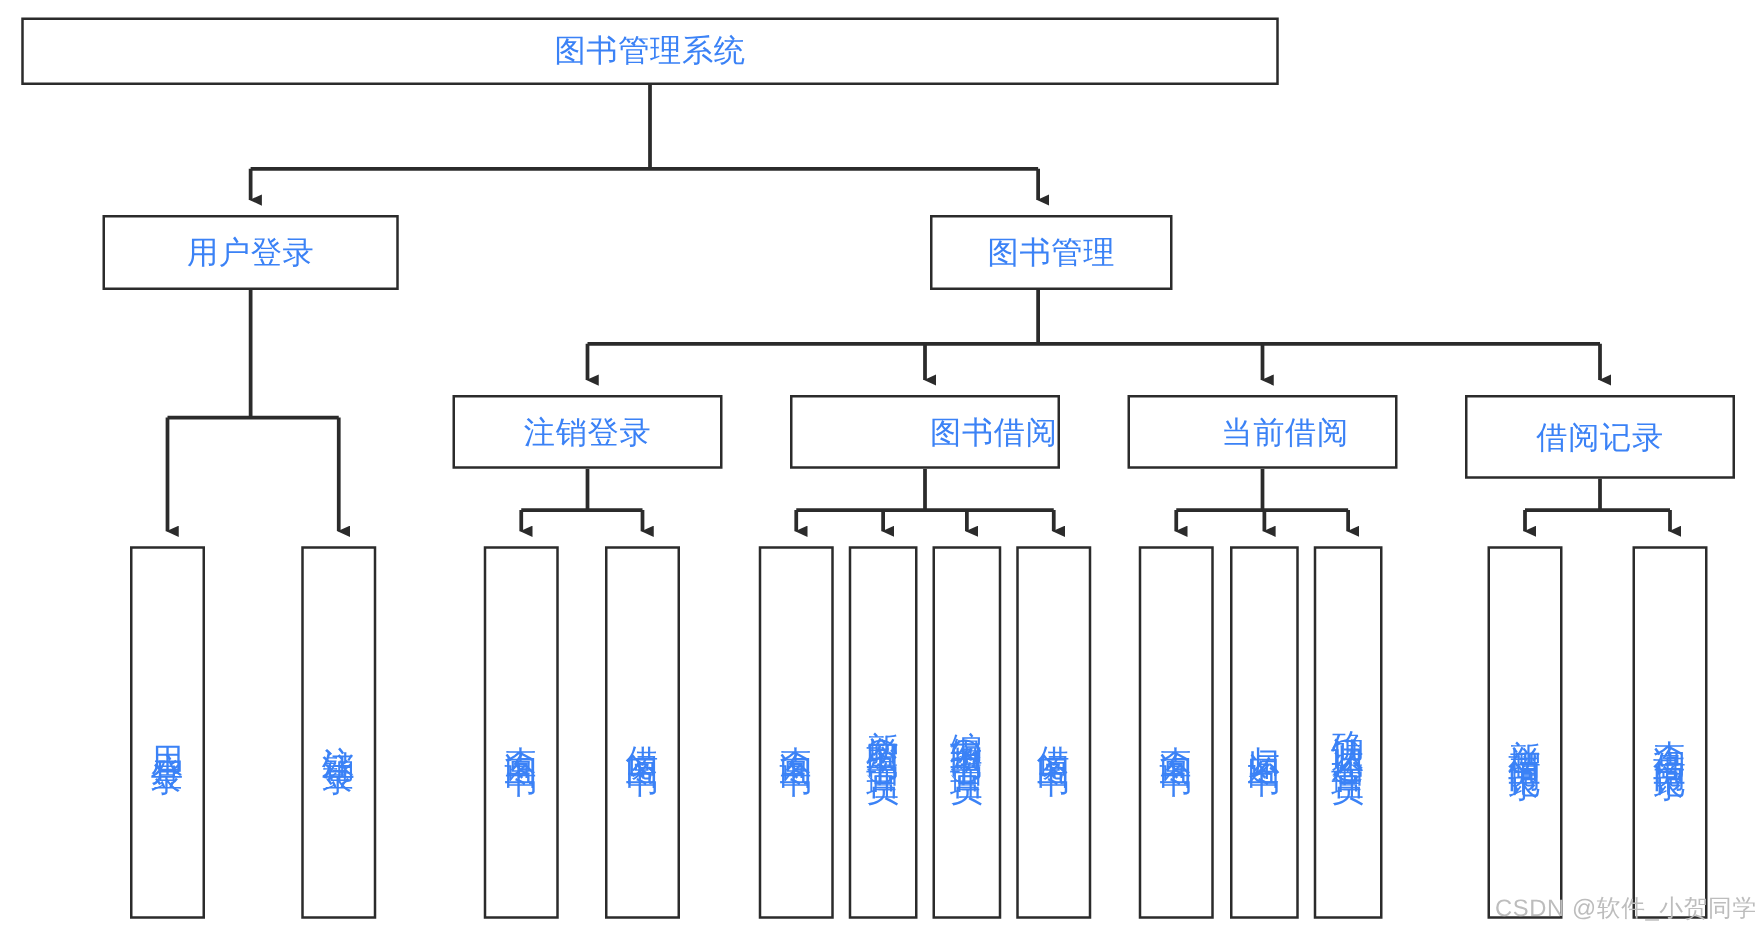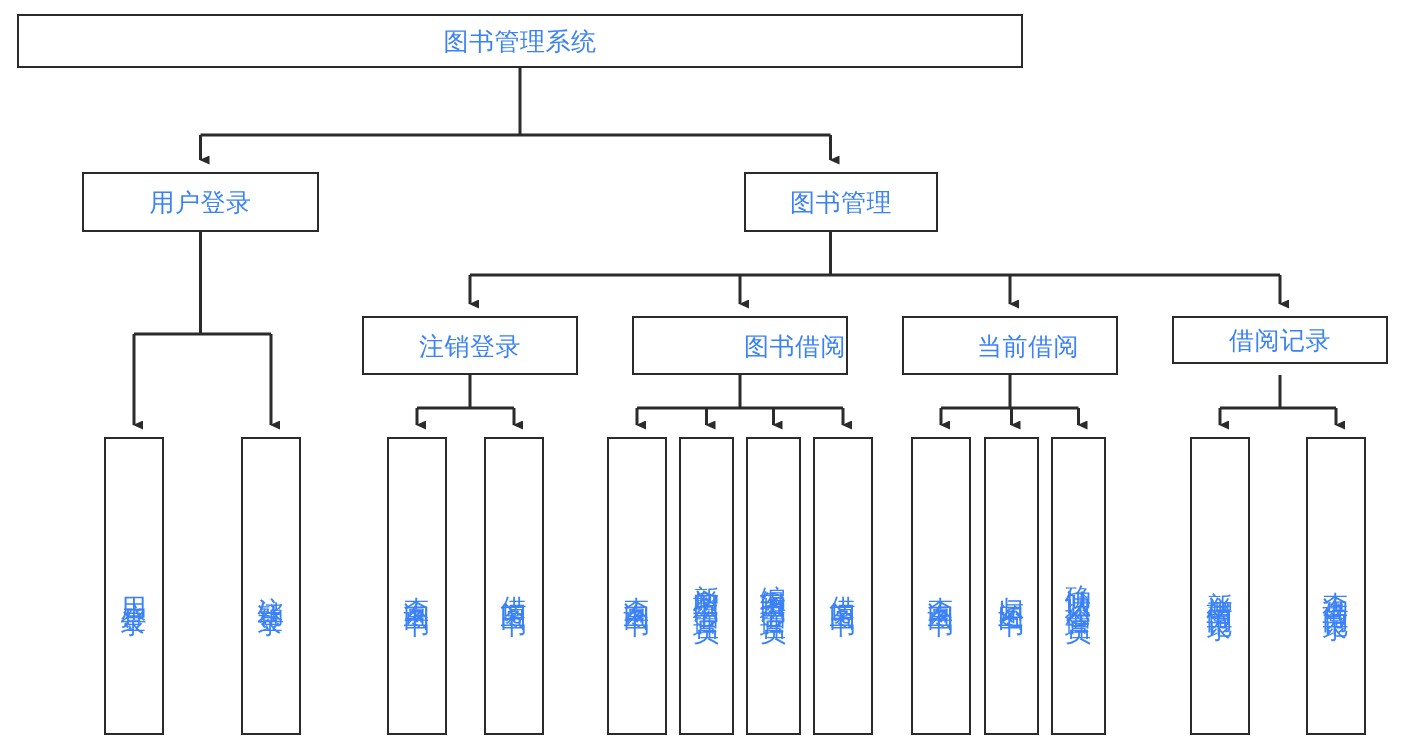--- a/index.html
+++ b/index.html
@@ -134,21 +134,21 @@
       </div>
       <div class="node-box horiz" style="left: 362px; top: 316px; width: 216px; height: 59px;">
         <span class="node-label">注销登录</span>
       </div>
       <div class="node-box horiz" style="left: 632px; top: 316px; width: 216px; height: 59px; justify-content: flex-end;">
         <span class="node-label">图书借阅</span>
       </div>
       <div class="node-box horiz" style="left: 902px; top: 316px; width: 216px; height: 59px; padding-left: 36px;">
         <span class="node-label">当前借阅</span>
       </div>
-      <div class="node-box horiz" style="left: 1172px; top: 316px; width: 216px; height: 48px;">
+      <div class="node-box horiz" style="left: 1172px; top: 316px; width: 216px; height: 67px;">
         <span class="node-label">借阅记录</span>
       </div>
       <div class="node-box vert" style="left: 104px; top: 437px; width: 60px; height: 298px;">
         <span class="node-label">用户登录</span>
       </div>
       <div class="node-box vert" style="left: 241px; top: 437px; width: 60px; height: 298px;">
         <span class="node-label">注销登录</span>
       </div>
       <div class="node-box vert" style="left: 387px; top: 437px; width: 60px; height: 298px;">
         <span class="node-label">查询图书</span>
@@ -178,14 +178,15 @@
         <span class="node-label">确认归还（管理员）</span>
       </div>
       <div class="node-box vert" style="left: 1190px; top: 437px; width: 60px; height: 298px;">
         <span class="node-label">新增借阅记录</span>
       </div>
       <div class="node-box vert" style="left: 1306px; top: 437px; width: 60px; height: 298px;">
         <span class="node-label">查询借阅记录</span>
       </div>
     </div>
 
+  <div class="watermark" style="left: 1196px; top: 714px;">CSDN @软件_小贺同学</div>
 
 </div>
 
 </body></html>

